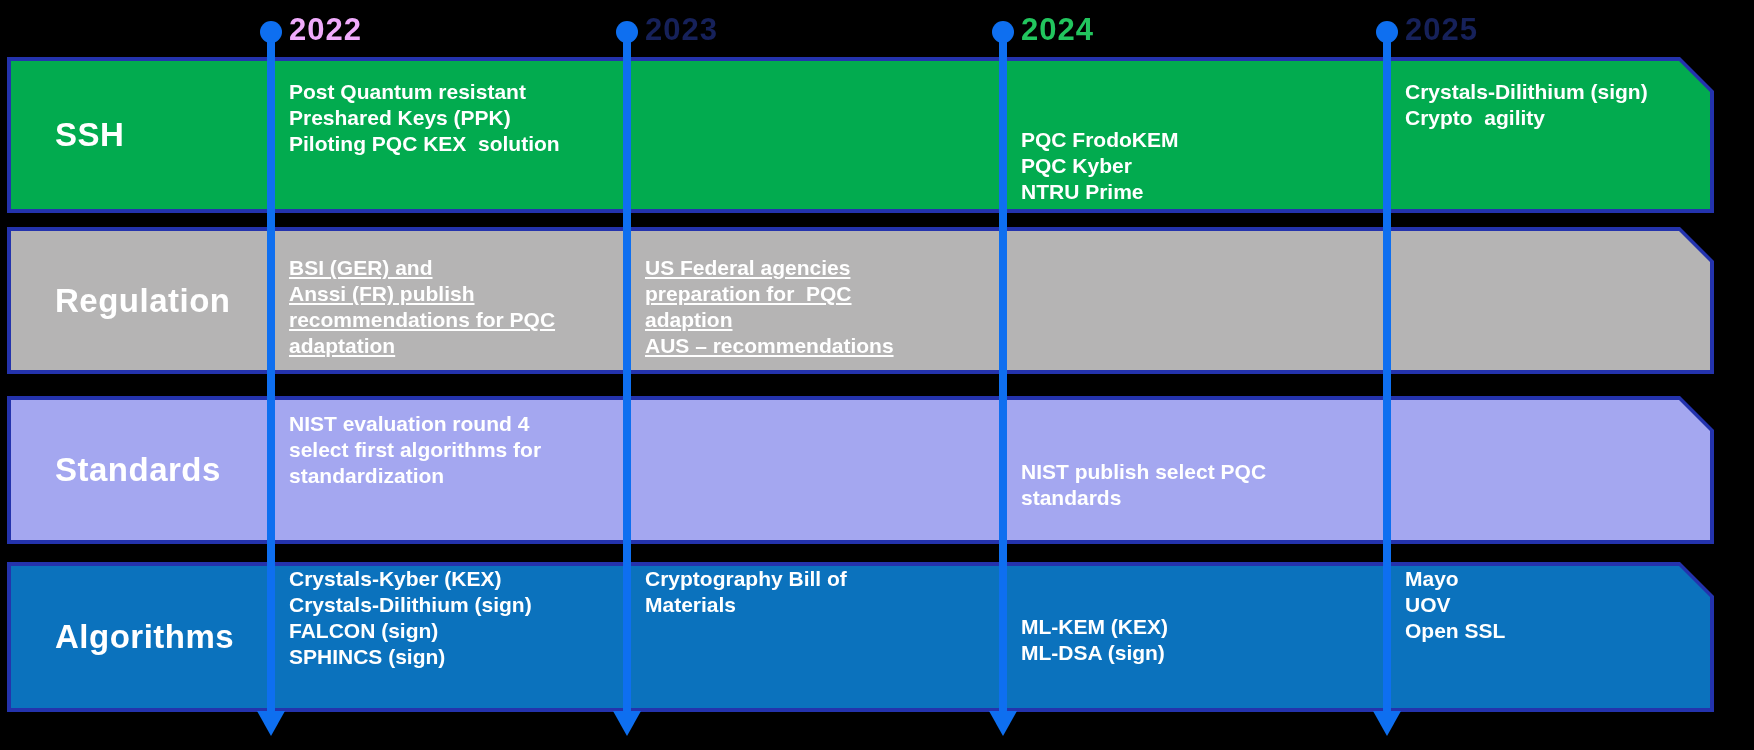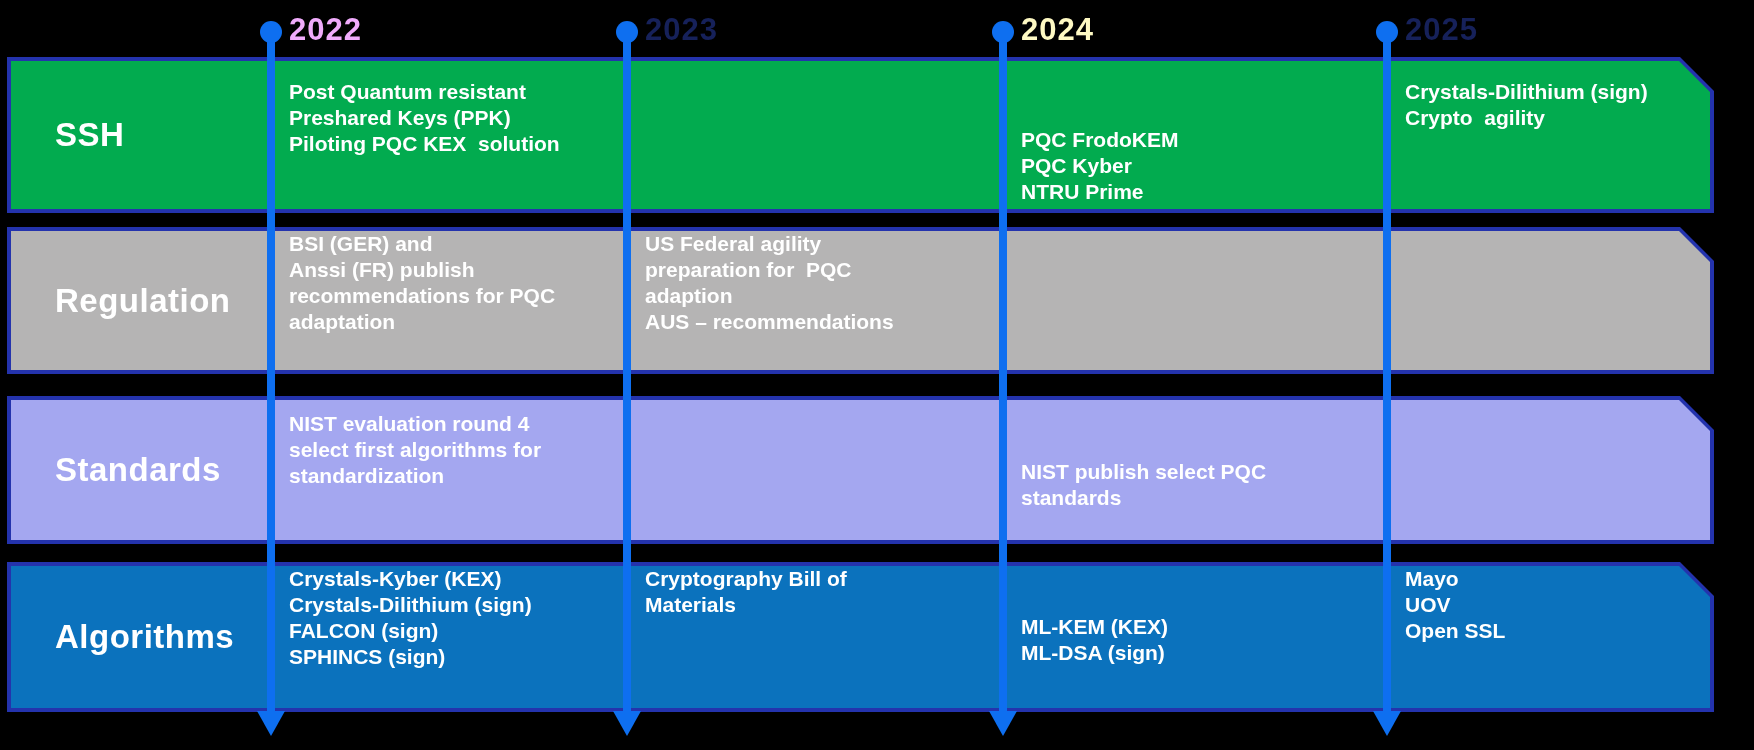--- a/index.html
+++ b/index.html
@@ -35,21 +35,21 @@
   }
   .c0{left:282px;width:338px;}
   .c1{left:638px;width:352px;}
   .c2{left:1014px;width:360px;margin-top:48px;}
   .c3{left:1398px;width:300px;}
   .band-r0{top:57px;height:156px;}
   .band-r1{top:227px;height:147px;}
   .band-r2{top:396px;height:148px;}
   .band-r3{top:562px;height:150px;}
   .band-r0 .cell{top:22px;}
-  .band-r1 .cell{top:4px;}
+  .band-r1 .cell{top:28px;text-decoration:underline;}
   .band-r2 .cell{top:15px;}
   .band-r3 .cell{top:4px;}
   
   .tline{position:absolute;top:30px;height:682px;width:8px;z-index:3;}
   .tdot{position:absolute;top:21px;width:22px;height:22px;border-radius:50%;z-index:4;}
   .tarrow{position:absolute;top:711px;width:28px;height:25px;
     clip-path:polygon(0 0,100% 0,50% 100%);z-index:3;}
   .tyear{position:absolute;top:12px;font-size:31px;font-weight:800;letter-spacing:1px;z-index:4;}
   .x0.tline{left:267px;} .x1.tline{left:623px;} .x2.tline{left:999px;} .x3.tline{left:1383px;}
   .x0.tdot{left:260px;}  .x1.tdot{left:616px;}  .x2.tdot{left:992px;}  .x3.tdot{left:1376px;}
@@ -75,21 +75,21 @@
 Crypto  agility</div>
   </div>
 
   <div class="band band-r1" style="background-color: rgb(36, 51, 173);">
     <div class="fill" style="background-color: rgb(181, 180, 180);"></div>
     <div class="row-label">Regulation</div>
     <div class="cell c0">BSI (GER) and
 Anssi (FR) publish
 recommendations for PQC
 adaptation</div>
-    <div class="cell c1">US Federal agility
+    <div class="cell c1">US Federal agencies
 preparation for  PQC
 adaption
 AUS – recommendations</div>
     <div class="cell c3"></div>
   </div>
 
   <div class="band band-r2" style="background-color: rgb(36, 51, 173);">
     <div class="fill" style="background-color: rgb(164, 167, 240);"></div>
     <div class="row-label">Standards</div>
     <div class="cell c0">NIST evaluation round 4
@@ -123,20 +123,20 @@
   <div class="tyear x0" style="color: #f0abfc;">2022</div>
 
   <div class="tline x1" style="background-color: rgb(14, 111, 240);"></div>
   <div class="tdot x1" style="background-color: rgb(14, 111, 240);"></div>
   <div class="tarrow x1" style="background-color: rgb(14, 111, 240);"></div>
   <div class="tyear x1" style="color: rgb(22, 33, 90);">2023</div>
 
   <div class="tline x2" style="background-color: rgb(14, 111, 240);"></div>
   <div class="tdot x2" style="background-color: rgb(14, 111, 240);"></div>
   <div class="tarrow x2" style="background-color: rgb(14, 111, 240);"></div>
-  <div class="tyear x2" style="color: #fef9c3;">2024</div>
+  <div class="tyear x2" style="color: #22c55e;">2024</div>
 
   <div class="tline x3" style="background-color: rgb(14, 111, 240);"></div>
   <div class="tdot x3" style="background-color: rgb(14, 111, 240);"></div>
   <div class="tarrow x3" style="background-color: rgb(14, 111, 240);"></div>
   <div class="tyear x3" style="color: rgb(22, 33, 90);">2025</div>
 
 </div>
 
 </body></html>

